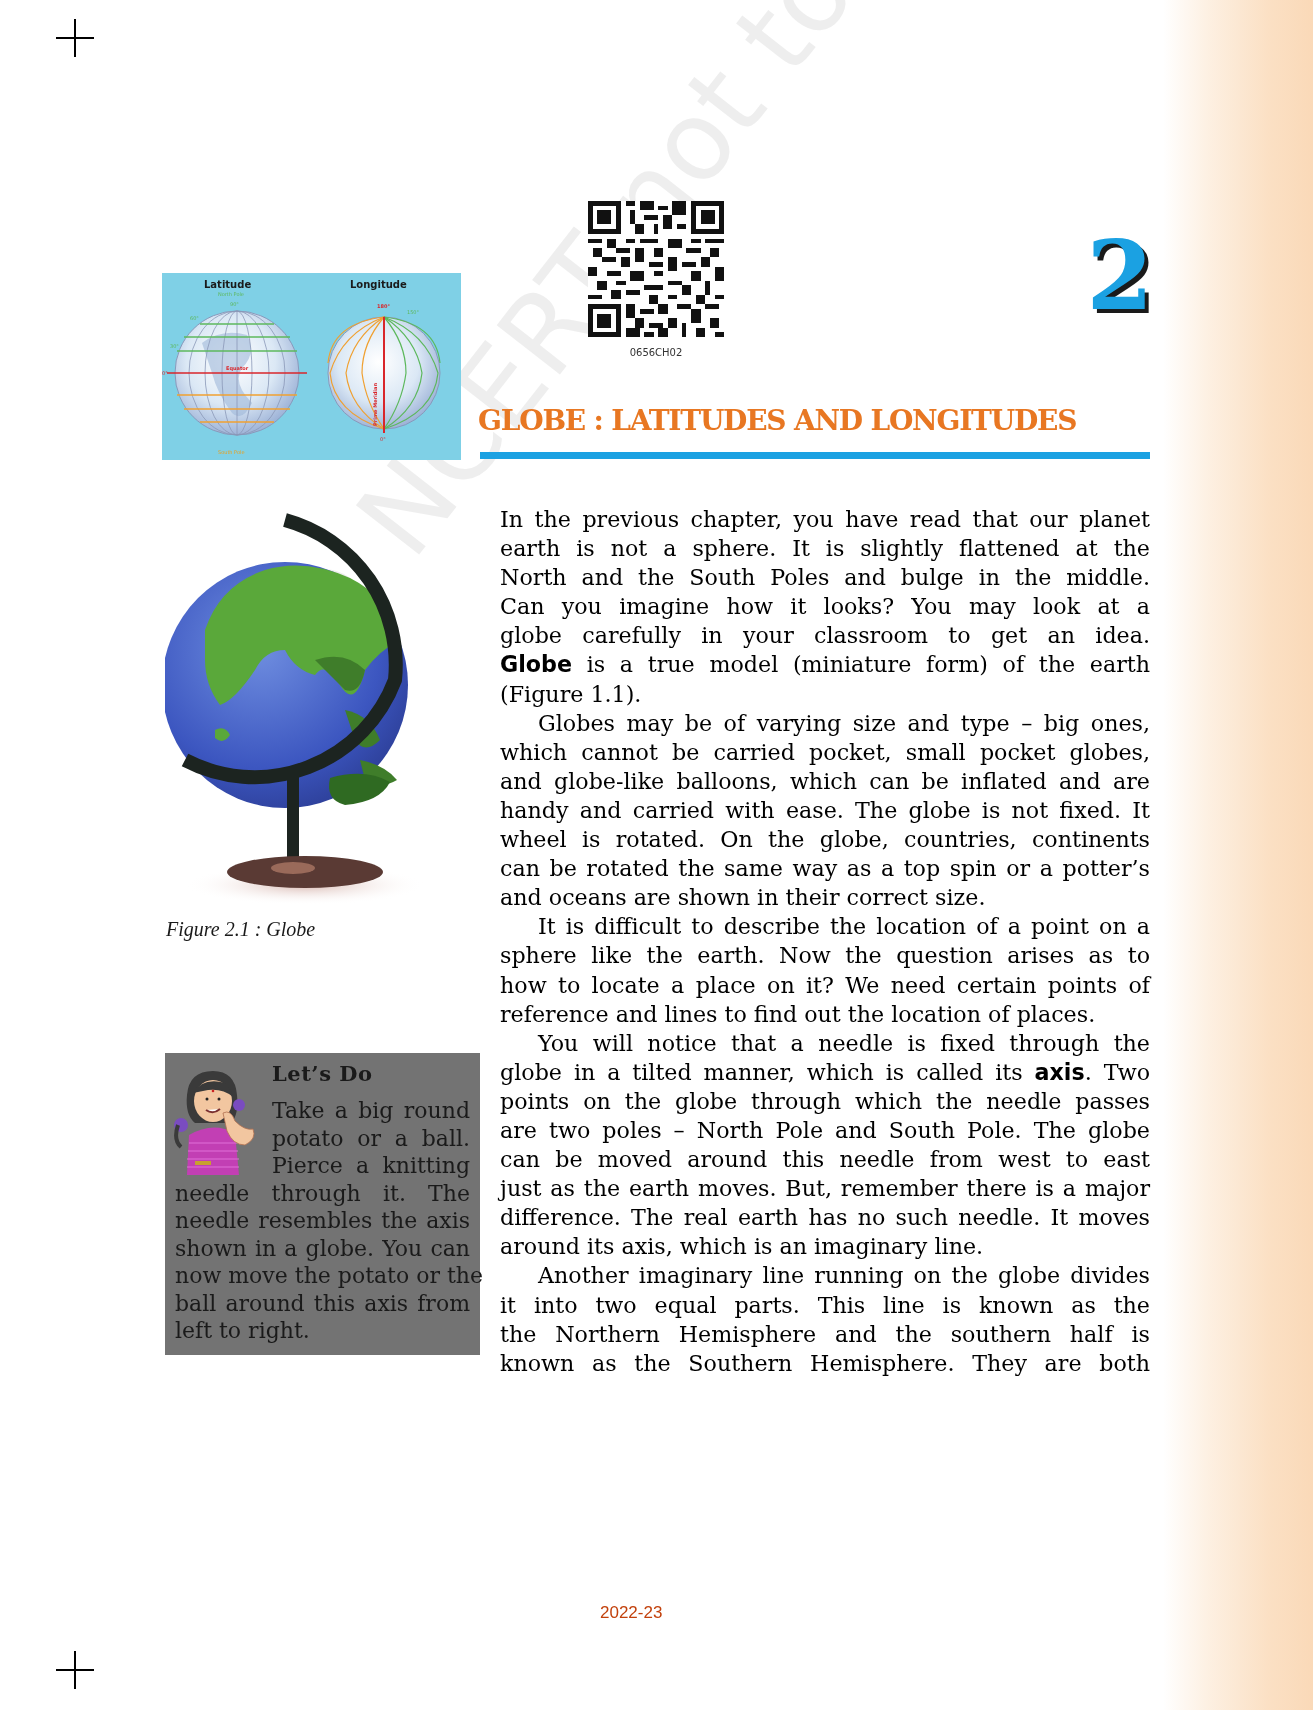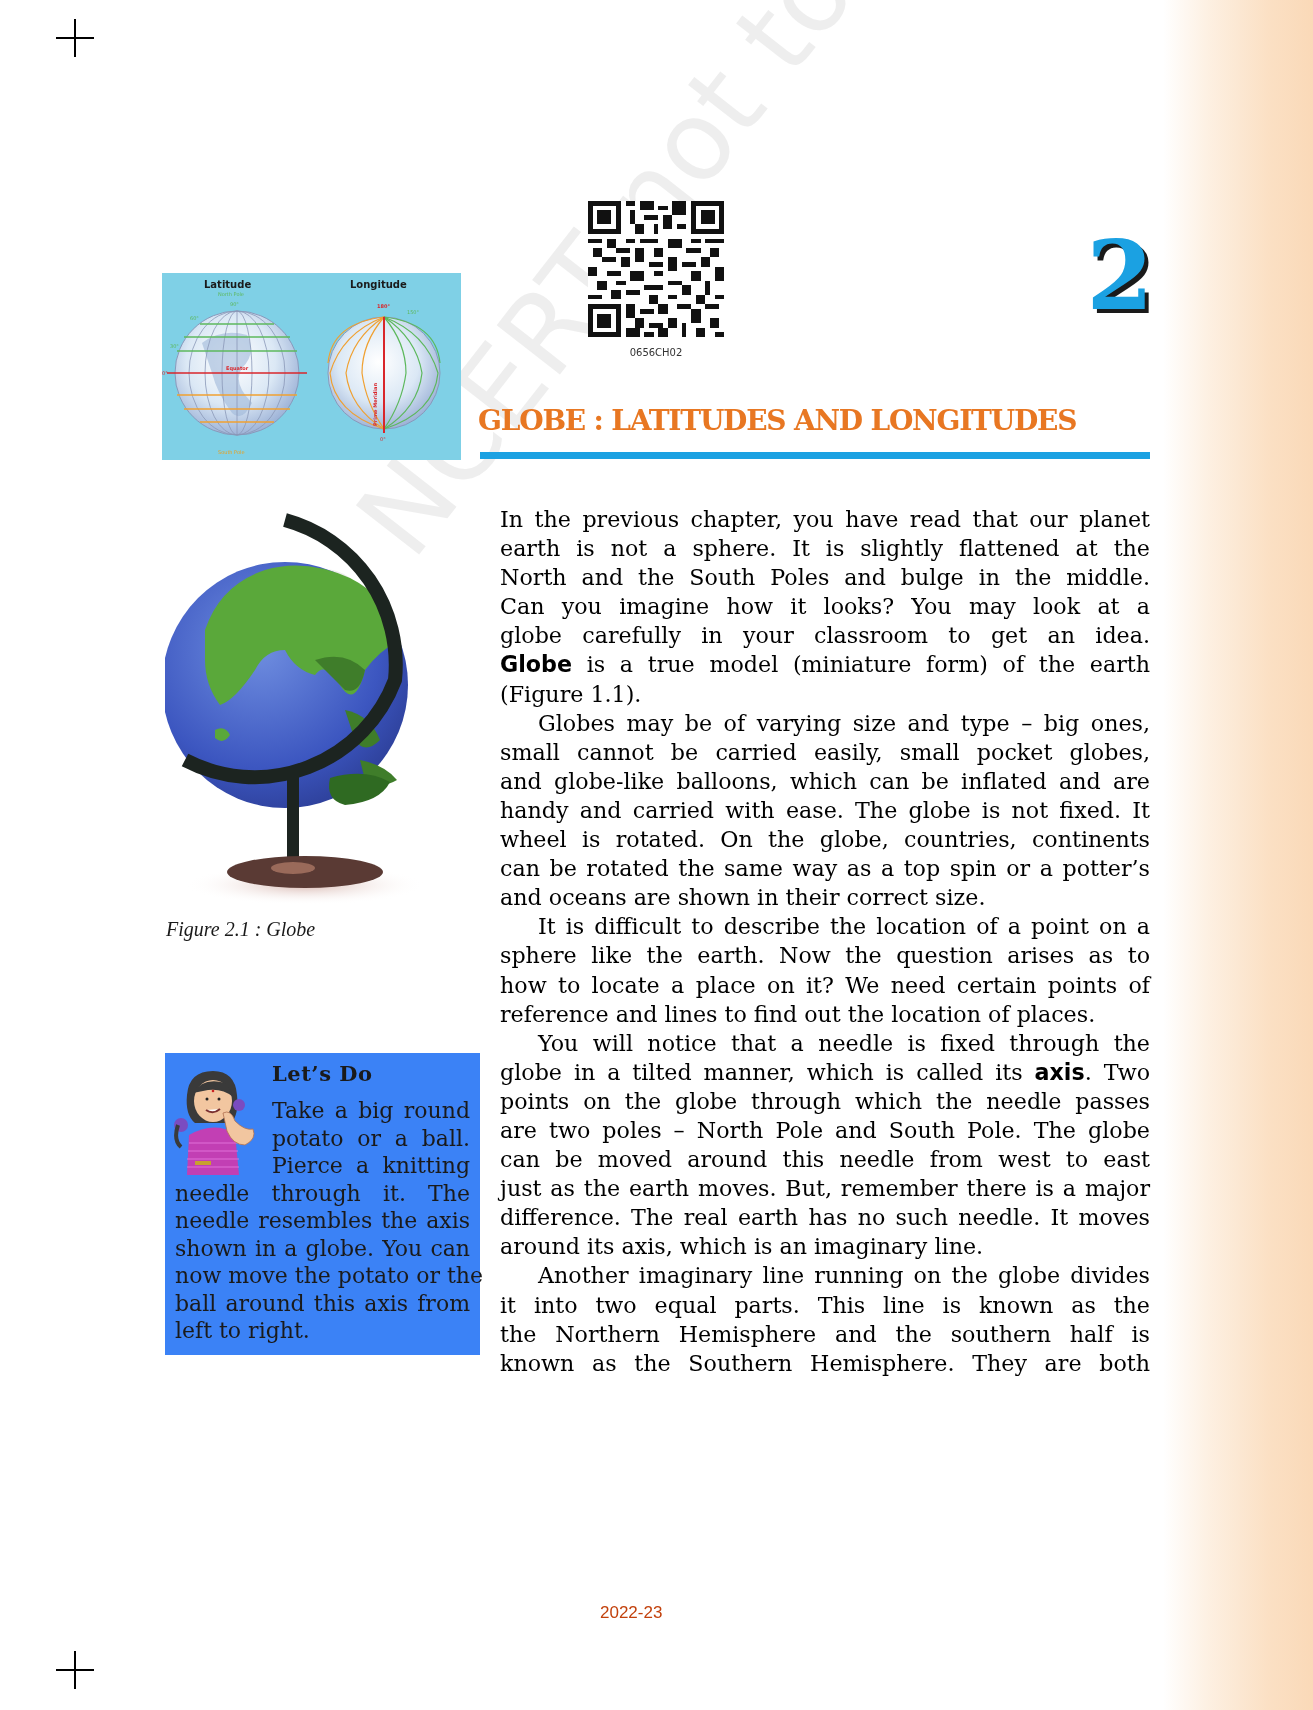--- a/index.html
+++ b/index.html
@@ -49,21 +49,21 @@
   .body-text {
     position: absolute; left: 500px; top: 505px; width: 650px;
     font-family: "DejaVu Serif", serif; font-size: 22.2px; line-height: 29.1px; color: #000000;
   }
   .ln { display: block; text-align: justify; text-align-last: justify; white-space: nowrap; height: 29.1px; }
   .ln.last { text-align-last: left; }
   .ln.indent { padding-left: 38px; }
   .body-text b { font-family: "DejaVu Sans", sans-serif; font-weight: bold; }
 
   
-  .letsdo { position: absolute; left: 165px; top: 1053px; width: 315px; height: 302px; background: #3b82f6; }
+  .letsdo { position: absolute; left: 165px; top: 1053px; width: 315px; height: 302px; background: #737373; }
   .letsdo-title {
     position: absolute; left: 107px; top: 8px; font-family: "DejaVu Serif", serif; font-weight: bold;
     font-size: 21px; color: #1a1a1a; letter-spacing: 0.5px;
   }
   .letsdo-text {
     position: absolute; left: 10px; top: 44px; width: 295px;
     font-family: "DejaVu Serif", serif; font-size: 22px; line-height: 27.5px; color: #1a1a1a;
   }
   .letsdo-text .ln { height: 27.5px; }
   .letsdo-text .ln.short { padding-left: 97px; }
@@ -271,21 +271,21 @@
     <span class="ln">In the previous chapter, you have read that our planet</span>
     <span class="ln">earth is not a sphere. It is slightly flattened at the</span>
     <span class="ln">North and the South Poles and bulge in the middle.</span>
     <span class="ln">Can you imagine how it looks? You may look at a</span>
     <span class="ln">globe carefully in your classroom to get an idea.</span>
     <span class="ln"><b>Globe</b><span> is a true model (miniature form) of the earth</span></span>
     <span class="ln last">(Figure 1.1).</span>
   </div>
   <div>
     <span class="ln indent">Globes may be of varying size and type – big ones,</span>
-    <span class="ln">small cannot be carried easily, small pocket globes,</span>
+    <span class="ln">which cannot be carried pocket, small pocket globes,</span>
     <span class="ln">and globe-like balloons, which can be inflated and are</span>
     <span class="ln">handy and carried with ease. The globe is not fixed. It</span>
     <span class="ln">wheel is rotated. On the globe, countries, continents</span>
     <span class="ln">can be rotated the same way as a top spin or a potter’s</span>
     <span class="ln last">and oceans are shown in their correct size.</span>
   </div>
   <div>
     <span class="ln indent">It is difficult to describe the location of a point on a</span>
     <span class="ln">sphere like the earth. Now the question arises as to</span>
     <span class="ln">how to locate a place on it? We need certain points of</span>

